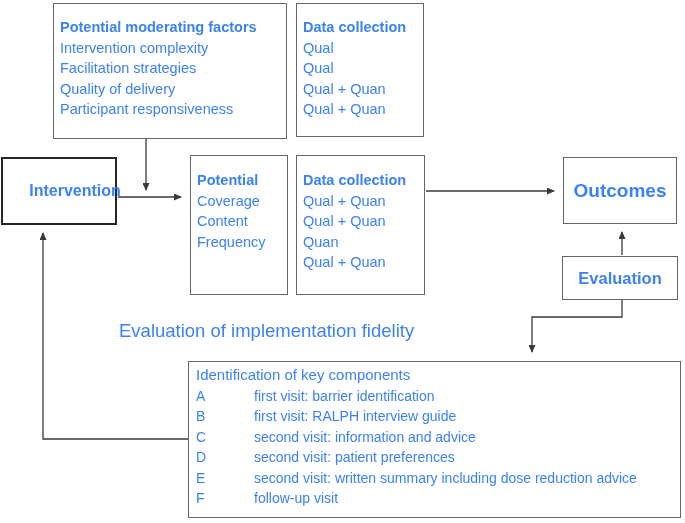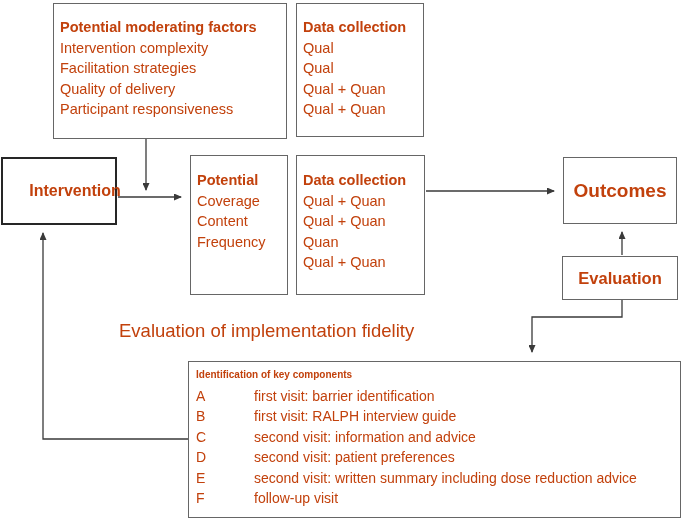--- a/index.html
+++ b/index.html
@@ -6,21 +6,21 @@
     margin: 0;
     padding: 0;
     background: #ffffff;
   }
   .canvas {
     position: relative;
     width: 685px;
     height: 523px;
     background: #ffffff;
     font-family: "Liberation Sans", sans-serif;
-    color: #c2410c;
+    color: #3b82f6;
     overflow: hidden;
   }
   .box {
     position: absolute;
     box-sizing: border-box;
     border: 1px solid #666666;
     background: #ffffff;
   }
   .listbox {
     padding: 13px 5px 0 6px;
@@ -45,22 +45,22 @@
   #int-box  { left: 1px;   top: 157px; width: 116px; height: 68px;
               border: 2px solid #262626; font-weight: bold; font-size: 16px; padding-left: 32px; }
   #adh-box  { left: 190px; top: 155px; width: 98px;  height: 140px; padding-top: 14px; }
   #dcm-box  { left: 296px; top: 155px; width: 129px; height: 140px; padding-top: 14px; }
   #out-box  { left: 563px; top: 157px; width: 114px; height: 67px;
               font-weight: bold; font-size: 19px; }
   #eval-box { left: 562px; top: 256px; width: 116px; height: 44px; font-size: 16.5px; }
   #id-box   { left: 188px; top: 361px; width: 493px; height: 157px;
               padding: 3px 6px 0 7px; font-size: 14px; line-height: 20.5px; }
   #id-box .title {
-    font-weight: bold;
-    font-size: 10px;
+    font-weight: normal;
+    font-size: 15px;
     white-space: nowrap;
   }
   #id-box .row {
     display: flex;
     white-space: nowrap;
   }
   #id-box .row .key {
     width: 58px;
     flex: 0 0 58px;
   }

